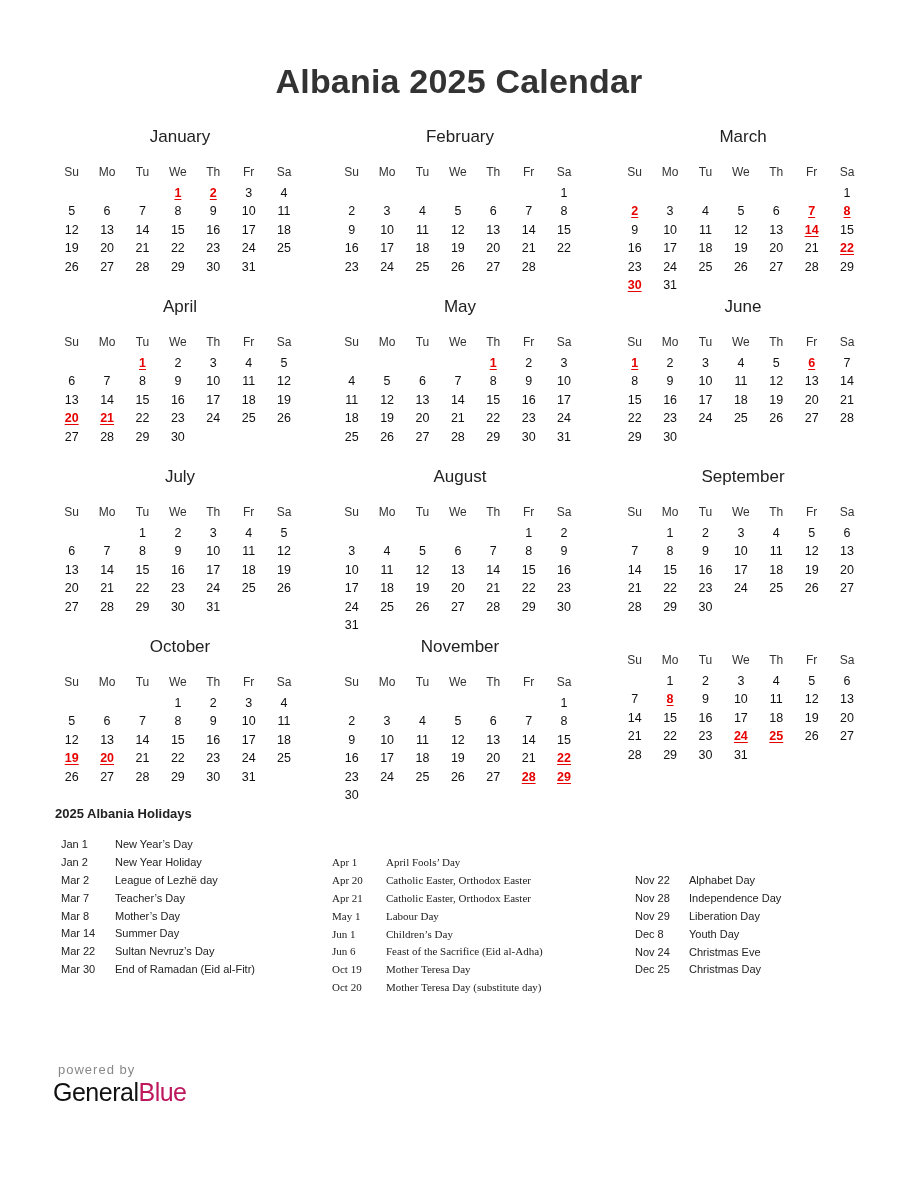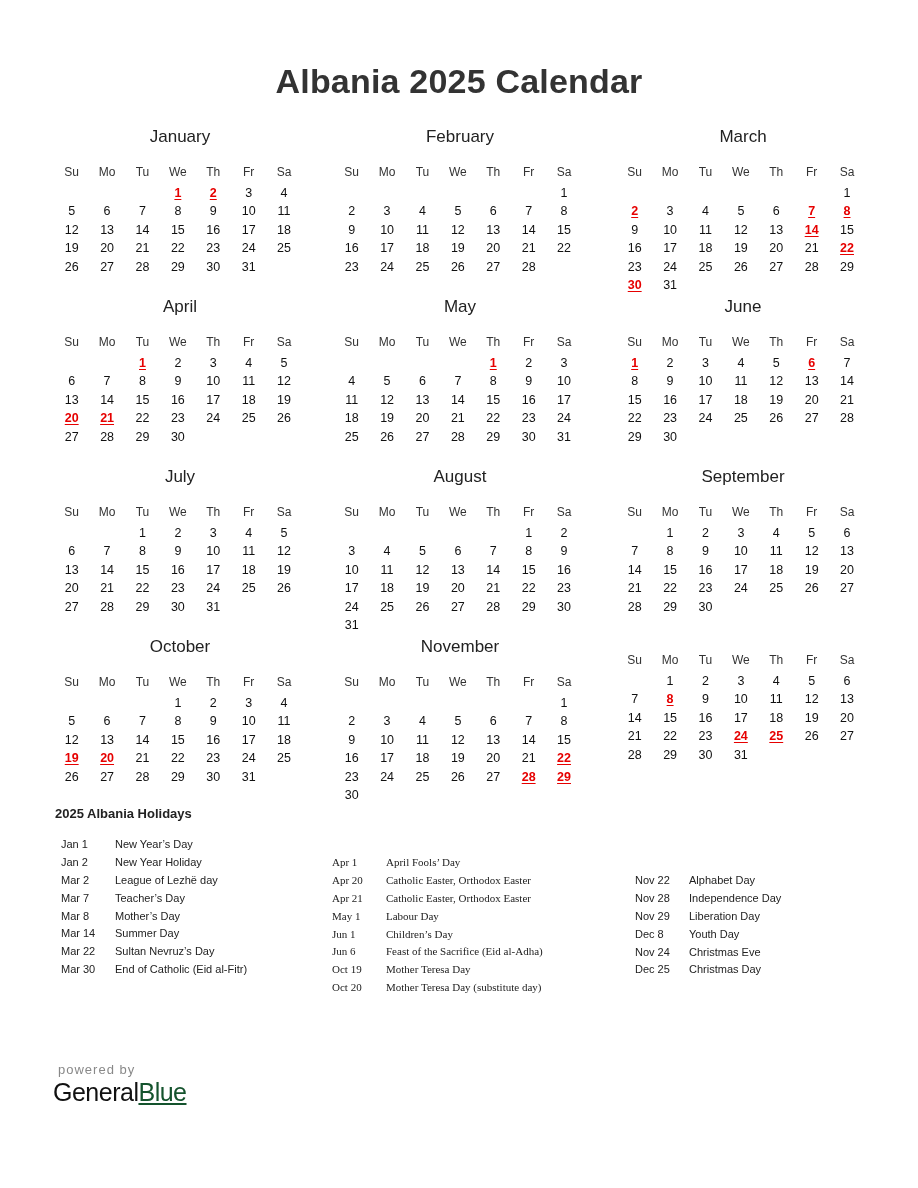--- a/index.html
+++ b/index.html
@@ -15,21 +15,21 @@
   .day { text-align: center; font-size: 12.5px; color: #111; }
   .day.holiday { color: #e60000; font-weight: bold; text-decoration: underline; text-underline-offset: 2px; }
   .hol-heading { position: absolute; top: 806px; left: 55px; font-size: 13px; color: #222; font-weight: bold; }
   .hol-col { position: absolute; font-size: 11px; color: #222; }
   .hol-item { display: flex; height: 17.9px; line-height: 17.9px; }
   .hol-date { width: 54px; }
   .hol-name { white-space: nowrap; }
   .powered { position: absolute; top: 1062px; left: 58px; font-size: 13px; color: #888; letter-spacing: 1px; }
   .brand { position: absolute; top: 1078px; left: 53px; font-size: 25px; letter-spacing: -0.5px; }
   .brand .b1 { color: #111; }
-  .brand .b2 { color: #14532d; text-decoration: underline; }
+  .brand .b2 { color: #be185d; }
 </style>
 </head>
 <body>
 
 <div class="title">Albania 2025 Calendar</div>
 
 <div id="months">
     <div class="month" style="left: 54px; top: 126px;">
       <div class="month-name">January</div>
       <div class="dow-row">
@@ -755,21 +755,21 @@
       <div class="hol-item">
         <span class="hol-date">Mar 14</span>
         <span class="hol-name">Summer Day</span>
       </div>
       <div class="hol-item">
         <span class="hol-date">Mar 22</span>
         <span class="hol-name">Sultan Nevruz’s Day</span>
       </div>
       <div class="hol-item">
         <span class="hol-date">Mar 30</span>
-        <span class="hol-name">End of Catholic (Eid al-Fitr)</span>
+        <span class="hol-name">End of Ramadan (Eid al-Fitr)</span>
       </div>
     </div>
     <div class="hol-col" style="left: 332px; top: 854px; font-family: Liberation Serif, serif;">
       <div class="hol-item">
         <span class="hol-date">Apr 1</span>
         <span class="hol-name">April Fools’ Day</span>
       </div>
       <div class="hol-item">
         <span class="hol-date">Apr 20</span>
         <span class="hol-name">Catholic Easter, Orthodox Easter</span>

